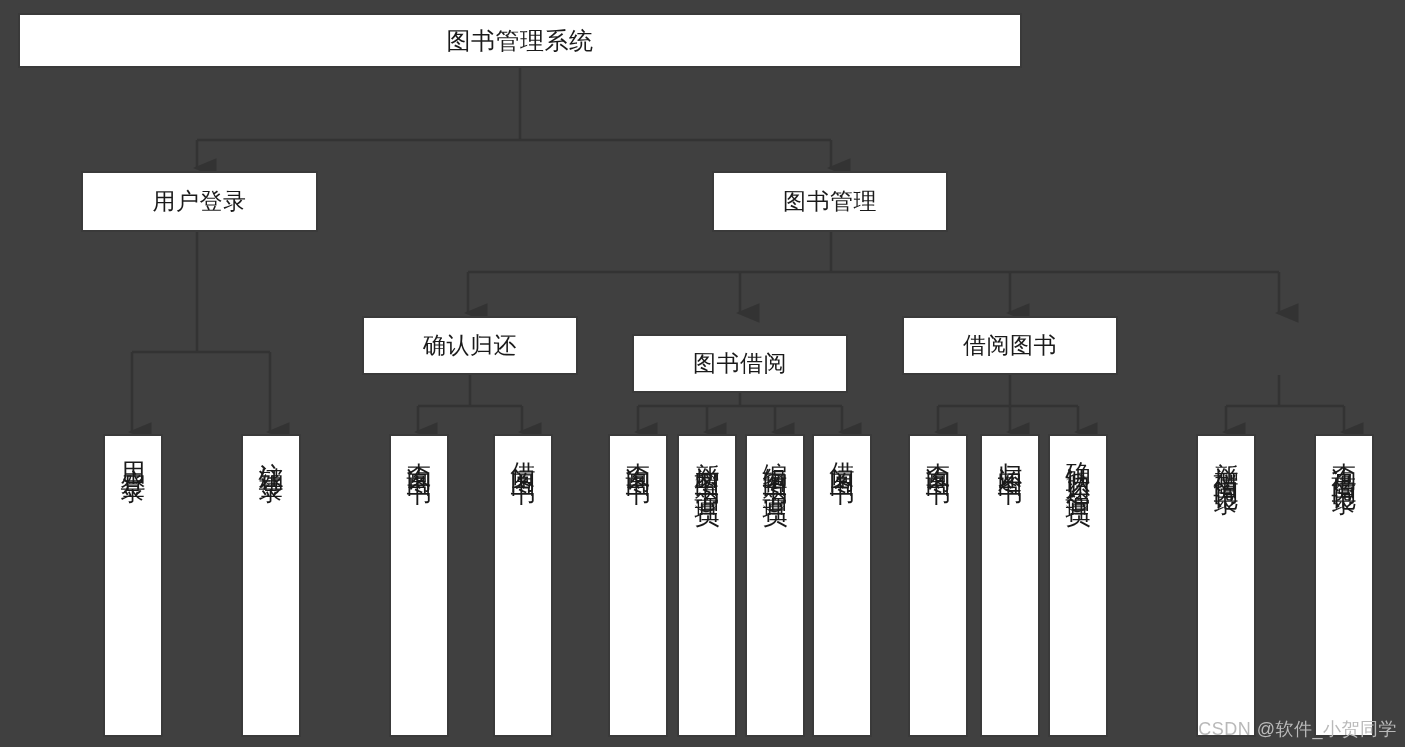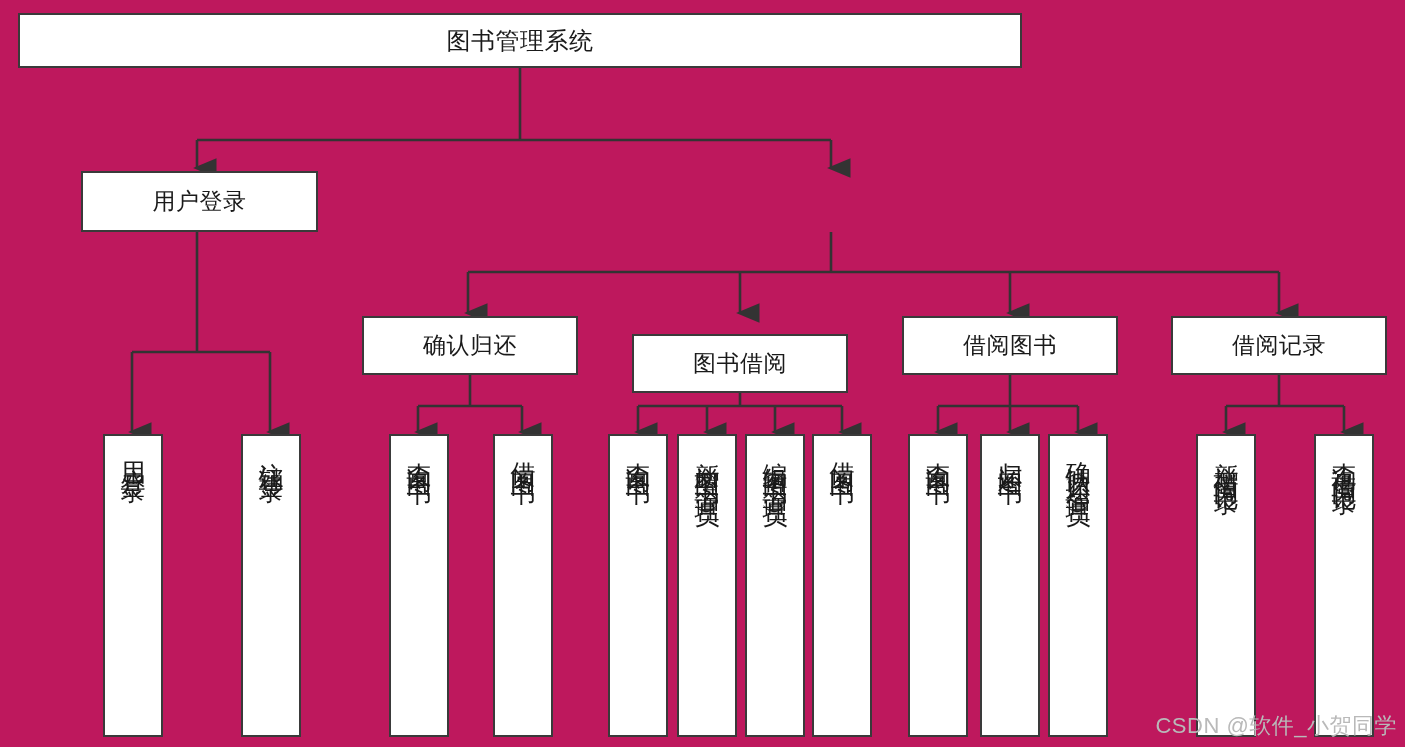--- a/index.html
+++ b/index.html
@@ -5,21 +5,21 @@
 <style>
   html,body{margin:0;padding:0;background:#ffffff;}
   body{
     font-family:"Liberation Sans","DejaVu Sans",sans-serif;
     -webkit-font-smoothing:antialiased;
   }
   #canvas{
     position:relative;
     width:1405px;
     height:747px;
-    background:#be185d;
+    background:#404040;
     overflow:hidden;
   }
   
   .node{
     position:absolute;
     box-sizing:border-box;
     background:#ffffff;
     border:2px solid #3a3a3a;
     display:flex;
     align-items:center;
@@ -56,21 +56,21 @@
     position:absolute;
     left:0;top:0;
     width:1405px;height:747px;
     pointer-events:none;
   }
   
   #watermark{
     position:absolute;
     right:8px;
     bottom:6px;
-    font-size:22px;
+    font-size:18px;
     color:#b9b9b9;
     letter-spacing:0.5px;
     user-select:none;
     white-space:pre;
   }
 </style>
 </head>
 <body>
 
 <div id="canvas">
@@ -131,33 +131,33 @@
     <path class="ar" d="M 1344 406 L 1344 432" marker-end="url(#arrow)"></path>
   </svg>
 
   <div class="node h root" style="left:18px;top:13px;width:1004px;height:55px;">
     <span class="lbl">图书管理系统</span>
   </div>
 
   <div class="node h" style="left:81px;top:171px;width:237px;height:61px;">
     <span class="lbl">用户登录</span>
   </div>
+  <div class="node h" style="left:712px;top:171px;width:236px;height:61px;">
+    <span class="lbl">图书管理</span>
+  </div>
 
   <div class="node h" style="left:362px;top:316px;width:216px;height:59px;">
     <span class="lbl">确认归还</span>
   </div>
   <div class="node h" style="left:632px;top:334px;width:216px;height:59px;">
     <span class="lbl">图书借阅</span>
   </div>
   <div class="node h" style="left:902px;top:316px;width:216px;height:59px;">
     <span class="lbl">借阅图书</span>
   </div>
-  <div class="node h" style="left:1171px;top:316px;width:216px;height:59px;">
-    <span class="lbl">借阅记录</span>
-  </div>
 
   <div class="node v" style="left:103px;top:434px;width:60px;height:303px;">
     <span class="lbl">用户登录</span>
   </div>
   <div class="node v" style="left:241px;top:434px;width:60px;height:303px;">
     <span class="lbl">注销登录</span>
   </div>
 
   <div class="node v" style="left:389px;top:434px;width:60px;height:303px;">
     <span class="lbl">查询图书</span>

